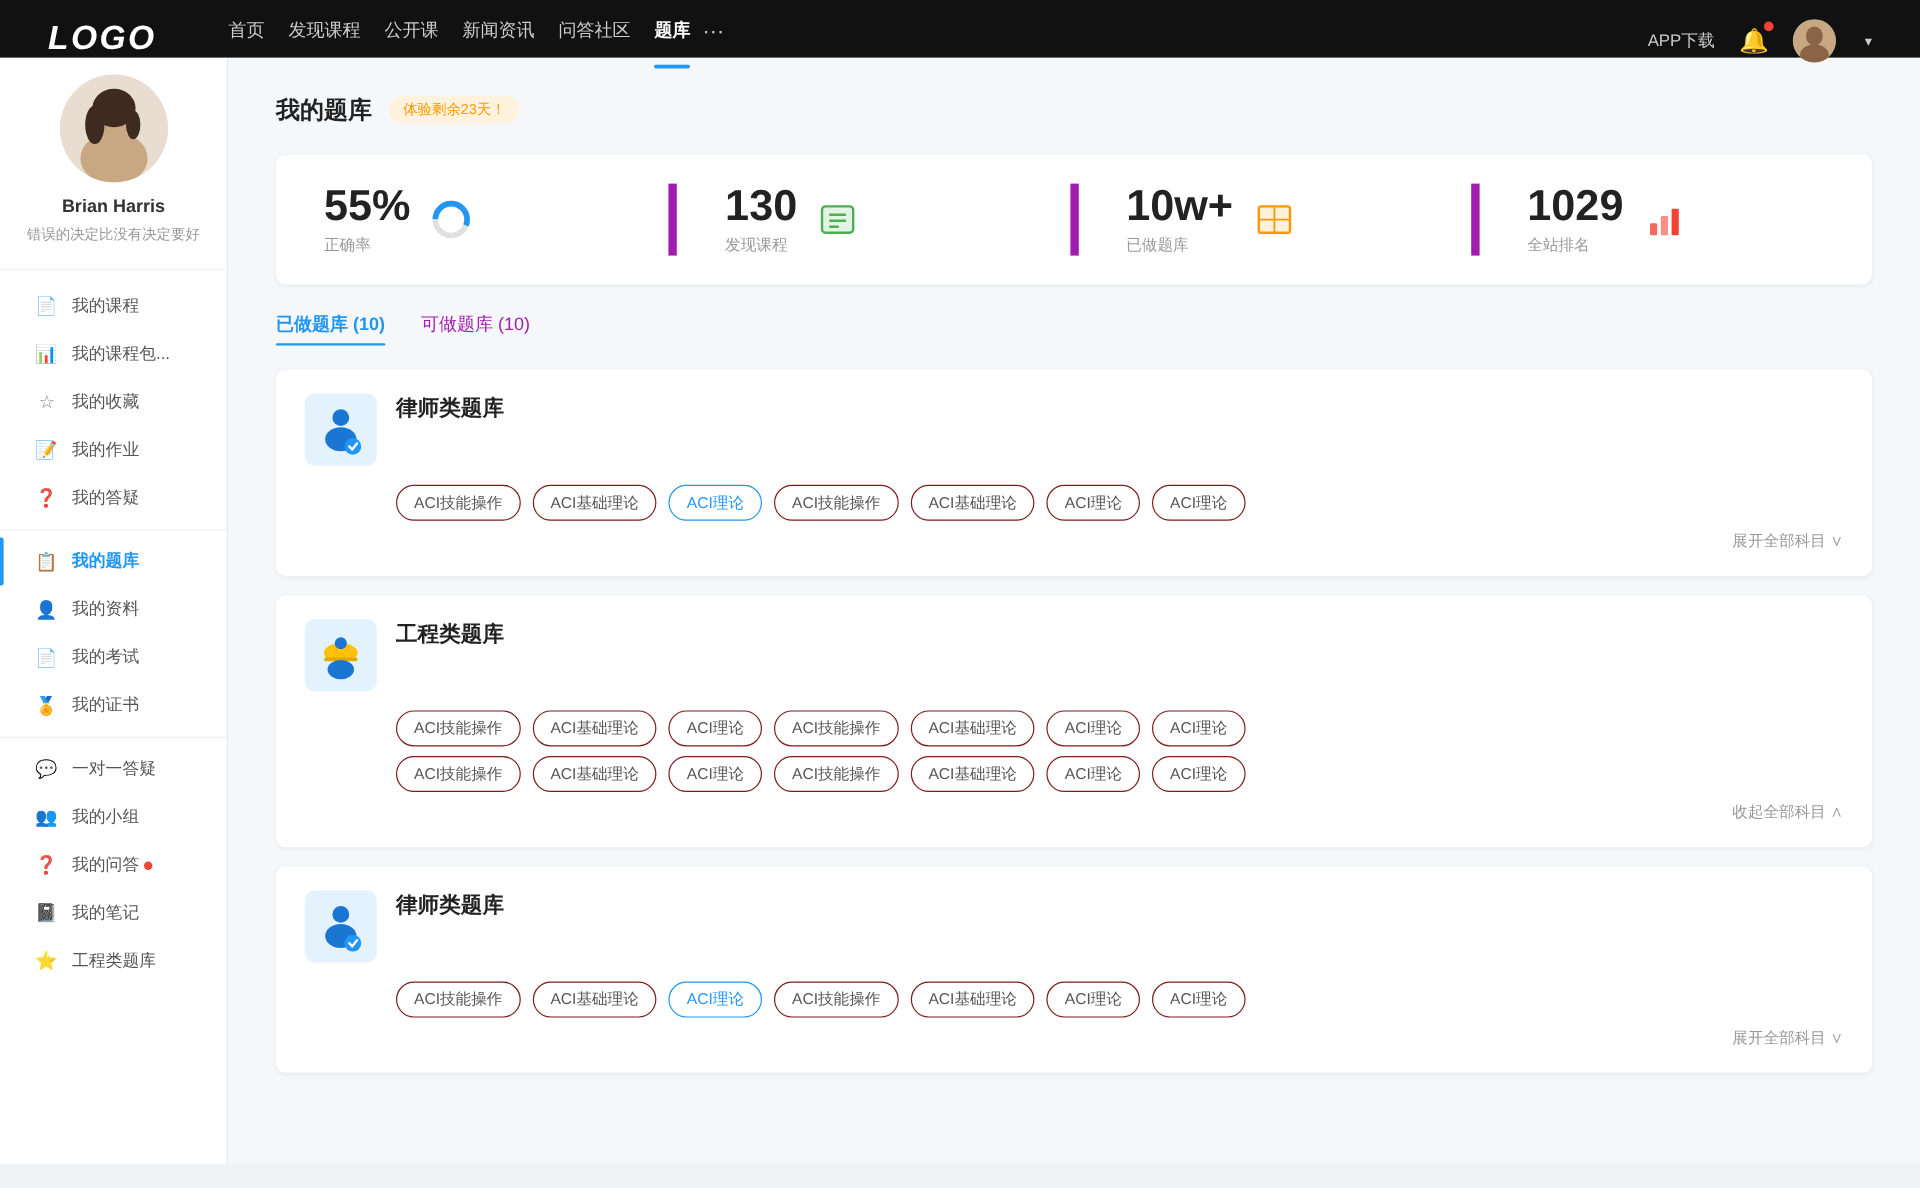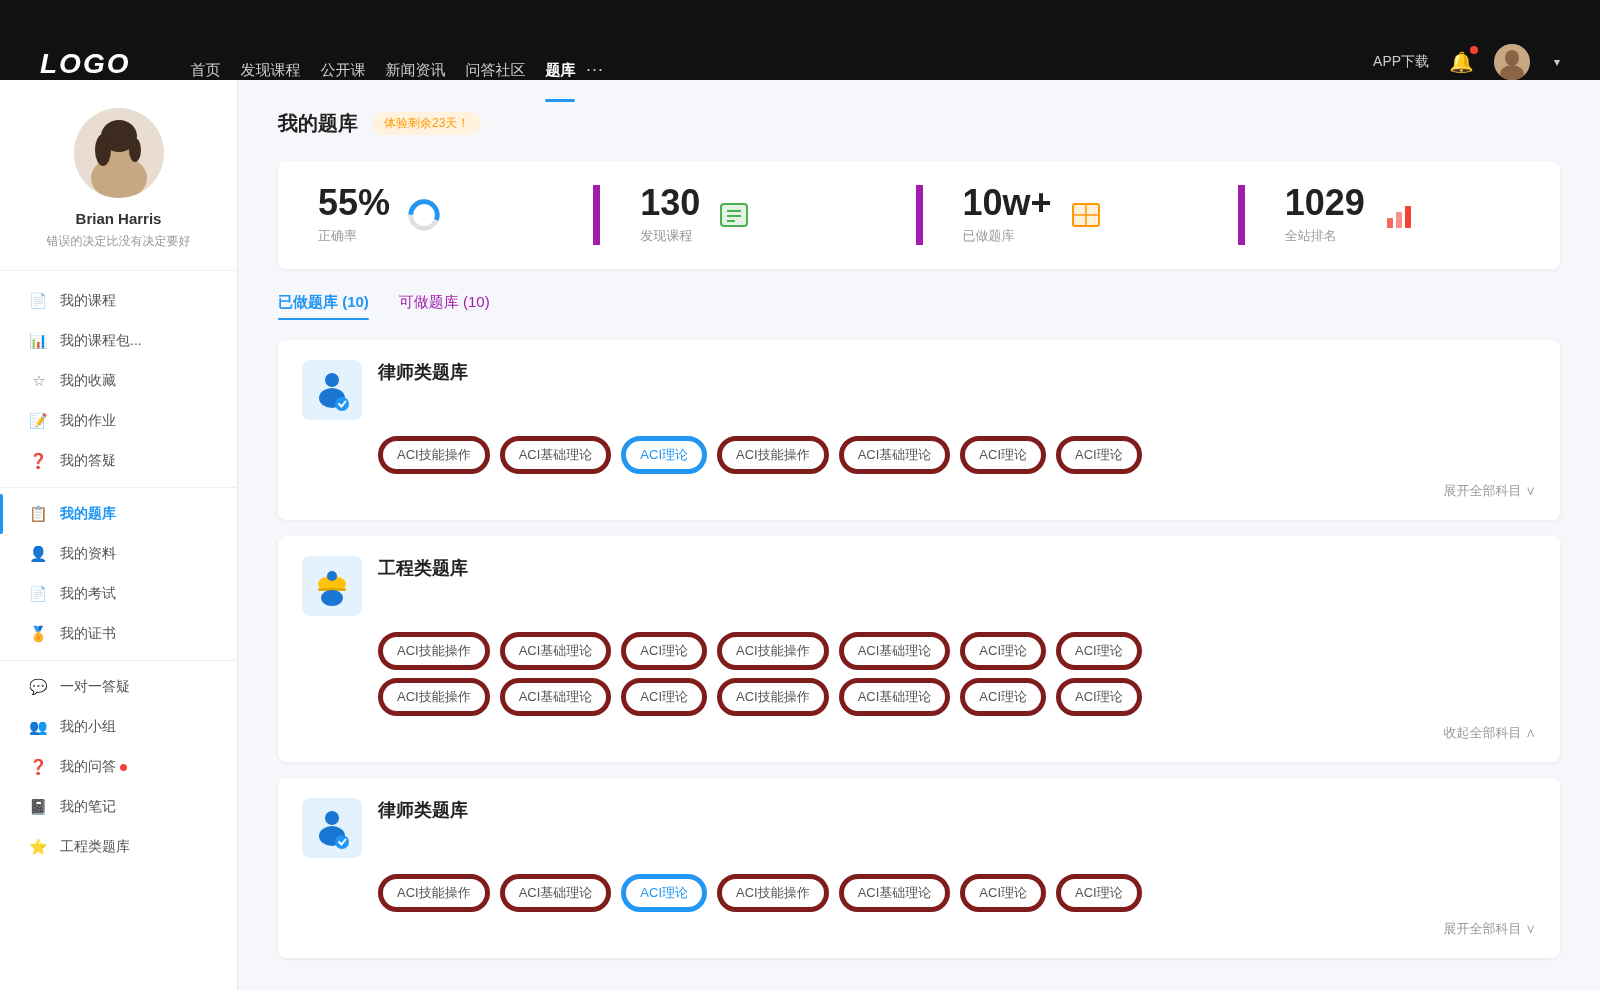--- a/index.html
+++ b/index.html
@@ -1,24 +1,24 @@
 <!DOCTYPE html>
 <html><head>
   <meta charset="utf-8">
   <style>
     * { box-sizing: border-box; margin: 0; padding: 0; }
     body { font-family: -apple-system, BlinkMacSystemFont, "PingFang SC", "Microsoft YaHei", sans-serif; background: #f0f2f5; min-height: 990px; }
 
     
     .navbar {
       background: #111;
-      height: 80px;
-      display: flex;
-      align-items: flex-end;
-      padding: 0 40px;
+      height: 48px;
+      display: flex;
+      align-items: flex-start;
+      padding: 16px 40px;
       position: relative;
     }
     .nav-logo {
       color: #fff;
       font-size: 28px;
       font-weight: 900;
       letter-spacing: 2px;
       margin-right: 60px;
       font-style: italic;
     }
@@ -86,24 +86,24 @@
     .nav-chevron { color: #ccc; font-size: 12px; margin-left: 4px; }
 
     
     .page-body {
       display: flex;
       min-height: calc(990px - 68px);
     }
 
     
     .sidebar {
-      width: 238px;
+      width: 190px;
       background: #fff;
       border-right: 1px solid #e8e8e8;
-      padding-top: 28px;
+      padding-top: 14px;
       flex-shrink: 0;
     }
     .sidebar-profile {
       text-align: center;
       padding: 0 20px 20px;
       border-bottom: 1px solid #f0f0f0;
       margin-bottom: 10px;
     }
     .sidebar-avatar {
       width: 90px;
@@ -300,21 +300,21 @@
       display: flex;
       flex-wrap: wrap;
       gap: 10px;
       padding-left: 0;
     }
     .tag {
       padding: 5px 14px;
       border-radius: 20px;
       font-size: 13px;
       cursor: pointer;
-      border: 5px solid #7f1d1d;
+      border: 1px solid #7f1d1d;
       color: #555;
       background: #fff;
     }
     .tag.active-tag {
       border-color: #2196F3;
       color: #2196F3;
       background: #fff;
     }
     .expand-link {
       text-align: right;

